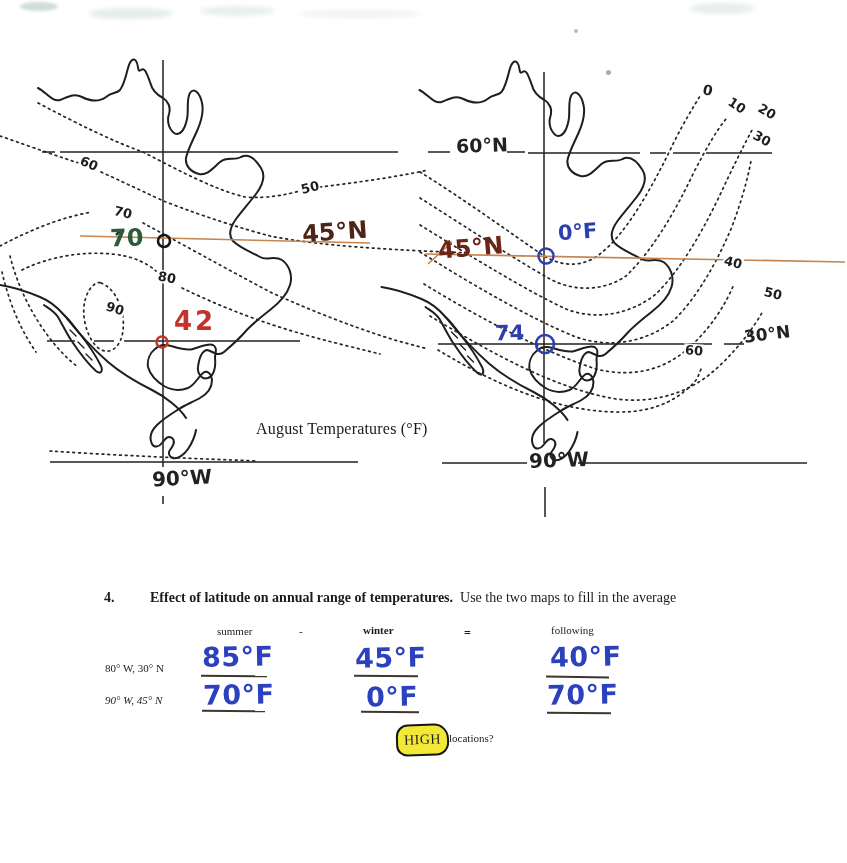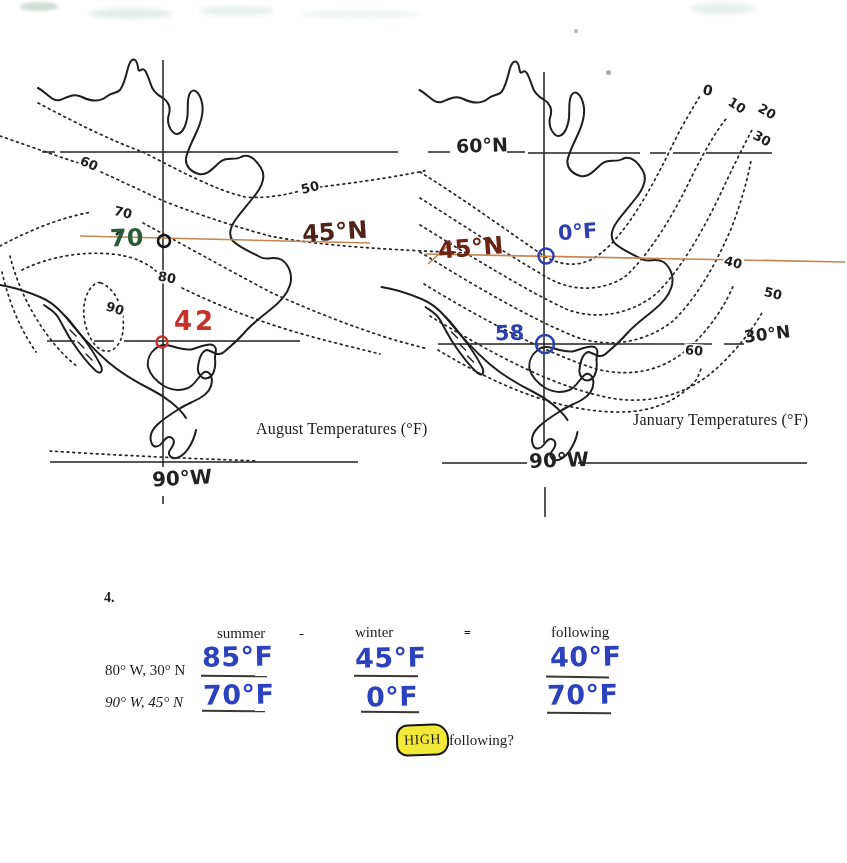--- a/index.html
+++ b/index.html
@@ -4,21 +4,21 @@
 <style>
   html,body{margin:0;padding:0;background:#e8e8e8;}
   .page{position:relative;width:847px;height:863px;background:#ffffff;overflow:hidden;
         font-family:"Liberation Serif", serif;color:#1a1a1a;}
   .abs{position:absolute;}
   svg.linework{position:absolute;left:0;top:0;}
   
   .serif{font-family:"Liberation Serif", serif;color:#1b1b1b;white-space:nowrap;}
   .map-title{font-size:16px;letter-spacing:.2px;}
   .q-text{font-size:14px;}
-  .q-small{font-size:15px;}
+  .q-small{font-size:11px;}
   .bold{font-weight:bold;}
   .pre{white-space:pre;}
   
   .hw{font-family:"DejaVu Sans", sans-serif;font-weight:700;white-space:nowrap;line-height:1;}
   .iso{font-size:13px;font-weight:600;color:#1d1d1d;background:rgba(255,255,255,.95);padding:0 1px;}
   .ans{font-size:27px;color:#2b41bd;letter-spacing:.5px;transform:rotate(-1.2deg);}
   .blank{position:absolute;height:2px;background:#3a382f;}
   .capsule{position:absolute;left:396px;top:724px;width:49px;height:28px;background:#f2e838;
            border:2.6px solid #151515;border-radius:12px 15px 13px 11px;display:flex;
            align-items:center;justify-content:center;transform:rotate(-2deg);}
@@ -87,40 +87,42 @@
   <div class="abs hw iso" style="left:79px;top:157px;transform:rotate(24deg);">60</div>
   <div class="abs hw iso" style="left:300px;top:181px;transform:rotate(-14deg);">50</div>
   <div class="abs hw iso" style="left:113px;top:206px;transform:rotate(14deg);">70</div>
   <div class="abs hw iso" style="left:157px;top:271px;transform:rotate(10deg);">80</div>
   <div class="abs hw iso" style="left:105px;top:302px;transform:rotate(18deg);">90</div>
   <div class="abs hw" style="left:302px;top:220px;font-size:24px;color:#4e2418;transform:rotate(-4deg);">45°N</div>
   <div class="abs hw" style="left:110px;top:226px;font-size:24px;color:#2a5c3a;transform:rotate(-2deg);">70</div>
   <div class="abs hw" style="left:174px;top:308px;font-size:26px;color:#c4322a;letter-spacing:3px;">42</div>
   <div class="abs hw" style="left:152px;top:468px;font-size:20px;color:#222;transform:rotate(-3deg);">90°W</div>
 
-  <div class="abs serif map-title" style="left:633px;top:411px;">January Temperatures (°F)</div>
   <div class="abs hw" style="left:456px;top:136px;font-size:19px;color:#222;transform:rotate(-2deg);">60°N</div>
   <div class="abs hw" style="left:744px;top:326px;font-size:17px;color:#222;transform:rotate(-7deg);">30°N</div>
   <div class="abs hw iso" style="left:702px;top:83px;font-size:14px;transform:rotate(12deg);">0</div>
   <div class="abs hw iso" style="left:727px;top:99px;transform:rotate(33deg);">10</div>
   <div class="abs hw iso" style="left:757px;top:105px;transform:rotate(31deg);">20</div>
   <div class="abs hw iso" style="left:752px;top:132px;transform:rotate(29deg);">30</div>
   <div class="abs hw iso" style="left:723px;top:256px;transform:rotate(15deg);">40</div>
   <div class="abs hw iso" style="left:763px;top:287px;transform:rotate(13deg);">50</div>
   <div class="abs hw iso" style="left:684px;top:344px;transform:rotate(4deg);">60</div>
   <div class="abs hw" style="left:438px;top:236px;font-size:24px;color:#6b2415;transform:rotate(-5deg);">45°N</div>
   <div class="abs hw" style="left:558px;top:222px;font-size:21px;color:#2c3fae;transform:rotate(-4deg);">0°F</div>
-  <div class="abs hw" style="left:495px;top:323px;font-size:21px;color:#2c3fae;transform:rotate(-1deg);">58</div>
+  <div class="abs hw" style="left:495px;top:323px;font-size:21px;color:#2c3fae;transform:rotate(-1deg);">74</div>
   <div class="abs hw" style="left:529px;top:450px;font-size:20px;color:#222;transform:rotate(-2deg);">90°W</div>
 
   <div class="abs serif q-text bold" style="left:104px;top:590px;">4.</div>
+  <div class="abs serif q-text" style="left:150px;top:590px;">
+    <span class="bold">Effect of latitude on annual range of temperatures.</span><span class="pre">  Use the two maps to fill in the average</span>
+  </div>
 
   <div class="abs serif q-small" style="left:217px;top:625px;">summer</div>
   <div class="abs serif q-small" style="left:299px;top:625px;">-</div>
-  <div class="abs serif q-small" style="left:355px;top:624px;">winter</div>
+  <div class="abs serif q-small" style="left:363px;top:624px;font-weight:bold;">winter</div>
   <div class="abs serif q-small bold" style="left:464px;top:626px;font-size:12px;">=</div>
   <div class="abs serif q-small" style="left:551px;top:624px;">following</div>
 
   <div class="abs serif q-small" style="left:105px;top:662px;">80° W, 30° N</div>
   <div class="abs hw ans" style="left:202px;top:643px;">85°F</div>
   <div class="abs hw ans" style="left:355px;top:644px;">45°F</div>
   <div class="abs hw ans" style="left:550px;top:643px;">40°F</div>
   <div class="blank" style="left:201px;top:675px;width:66px;transform:rotate(.5deg);"></div>
   <div class="blank" style="left:354px;top:675px;width:64px;transform:rotate(.5deg);"></div>
   <div class="blank" style="left:546px;top:676px;width:63px;transform:rotate(.8deg);"></div>
@@ -129,15 +131,15 @@
   <div class="abs hw ans" style="left:203px;top:681px;">70°F</div>
   <div class="abs hw ans" style="left:366px;top:683px;">0°F</div>
   <div class="abs hw ans" style="left:547px;top:681px;">70°F</div>
   <div class="blank" style="left:202px;top:710px;width:63px;transform:rotate(.4deg);"></div>
   <div class="blank" style="left:361px;top:711px;width:58px;transform:rotate(.6deg);"></div>
   <div class="blank" style="left:547px;top:712px;width:64px;transform:rotate(.6deg);"></div>
 
   <div class="capsule">
     <span>HIGH</span>
   </div>
-  <div class="abs serif q-small" style="left:449px;top:732px;">following?</div>
+  <div class="abs serif q-small" style="left:449px;top:732px;">locations?</div>
 
 </div>
 
 </body></html>

